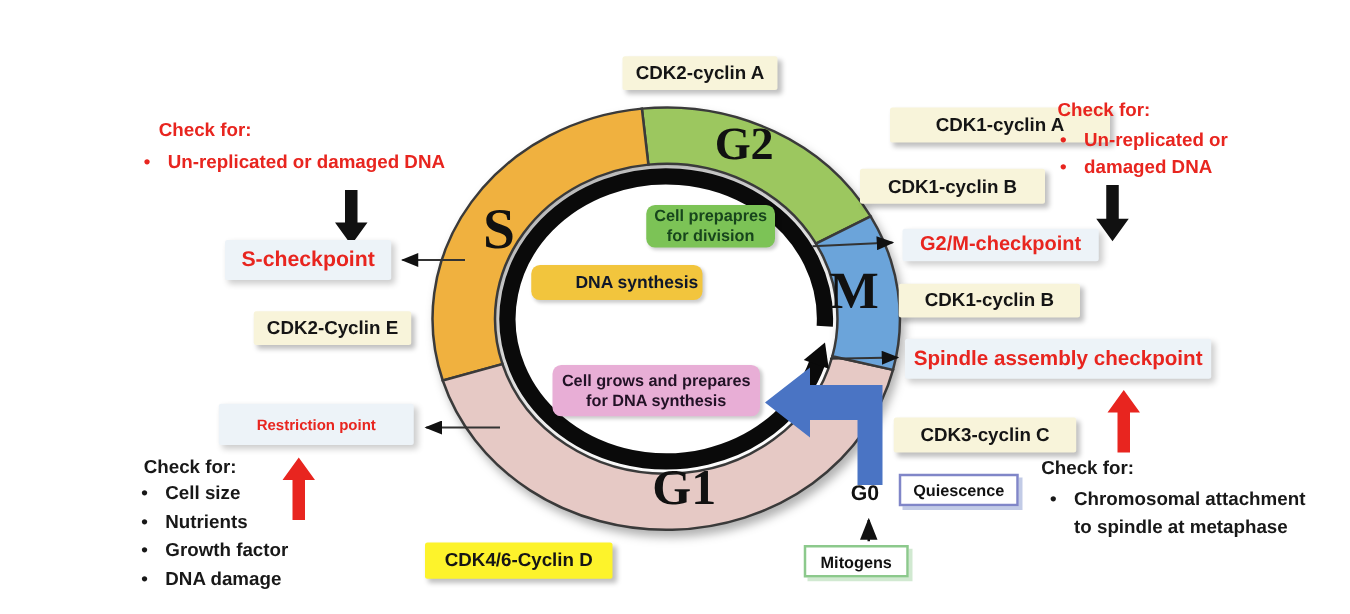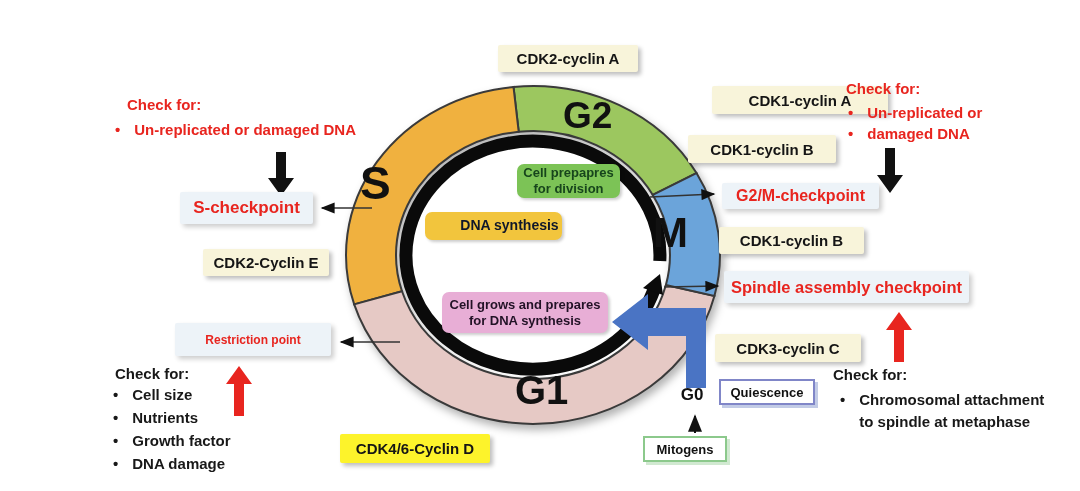--- a/index.html
+++ b/index.html
@@ -19,22 +19,22 @@
   .hd{font-weight:bold;font-size:15px;}
   .red{color:#e8251f;}
   .blk{color:#181818;}
   .bul{display:flex;font-weight:bold;font-size:15px;line-height:1.45;}
   .bul::before{content:"\2022";margin-right:14px;}
   
   .act{display:flex;align-items:center;justify-content:center;text-align:center;
        font-weight:bold;white-space:pre-line;border-radius:7px;line-height:1.22;
        box-shadow:2px 2px 3px rgba(0,0,0,.2);}
   
-  .phase{font-family:Liberation Sans, sans-serif;font-weight:bold;color:#111;
-         text-align:left;line-height:1;}
+  .phase{font-family:Liberation Serif, serif;font-weight:bold;color:#111;
+         text-align:right;line-height:1;}
   .plain-lbl{font-weight:bold;color:#111;}
   .outline-box{background:#fff;color:#111;font-weight:bold;font-size:13px;
        display:flex;align-items:center;justify-content:center;white-space:nowrap;}
   .pre{white-space:pre-line;}
 </style>
 </head>
 <body>
 
 <div id="stage">
 
@@ -75,21 +75,21 @@
   <div class="abs phase" style="left:563px;top:97px;width:56px;font-size:37px;">G2</div>
   <div class="abs phase" style="left:653px;top:212px;width:50px;font-size:42px;">M</div>
   <div class="abs phase" style="left:515px;top:370px;width:58px;font-size:40px;">G1</div>
 
   <div class="abs act" style="left: 476px; top: 164px; width: 103px; height: 34px; font-size: 13px; color: rgb(23, 69, 28); background-color: rgb(124, 195, 86); margin-left: 41px;">Cell prepapres
 for division</div>
   <div class="abs act" style="left: 425px; top: 212px; width: 105px; height: 28px; font-size: 14px; color: #0f172a; background-color: rgb(242, 197, 61); padding-left: 32px;">DNA synthesis</div>
   <div class="abs act" style="left: 442px; top: 292px; width: 166px; height: 41px; font-size: 13px; color: rgb(34, 18, 38); background-color: rgb(232, 174, 214);">Cell grows and prepares
 for DNA synthesis</div>
 
-  <div class="abs cdk" style="left:498px;top:45px;width:140px;height:27px;">CDK2-cyclin A</div>
+  <div class="abs cdk" style="left:498px;top:45px;width:124px;height:27px;">CDK2-cyclin A</div>
   <div class="abs cdk" style="left:688px;top:86px;width:176px;height:28px;margin-left:24px;">CDK1-cyclin A</div>
   <div class="abs cdk" style="left:688px;top:135px;width:148px;height:28px;">CDK1-cyclin B</div>
   <div class="abs cdk" style="left:719px;top:227px;width:145px;height:27px;">CDK1-cyclin B</div>
   <div class="abs cdk" style="left:715px;top:334px;width:146px;height:28px;">CDK3-cyclin C</div>
   <div class="abs cdk" style="left:203px;top:249px;width:126px;height:27px;">CDK2-Cyclin E</div>
   <div class="abs cdk" style="left: 340px; top: 434px; width: 150px; height: 29px; background-color: rgb(253, 243, 43);">CDK4/6-Cyclin D</div>
 
   <div class="abs chk" style="left:180px;top:192px;width:133px;height:32px;font-size:17px;">S-checkpoint</div>
   <div class="abs chk" style="left:175px;top:323px;width:156px;height:33px;font-size:12px;">Restriction point</div>
   <div class="abs chk" style="left:722px;top:183px;width:157px;height:26px;font-size:16px;">G2/M-checkpoint</div>

